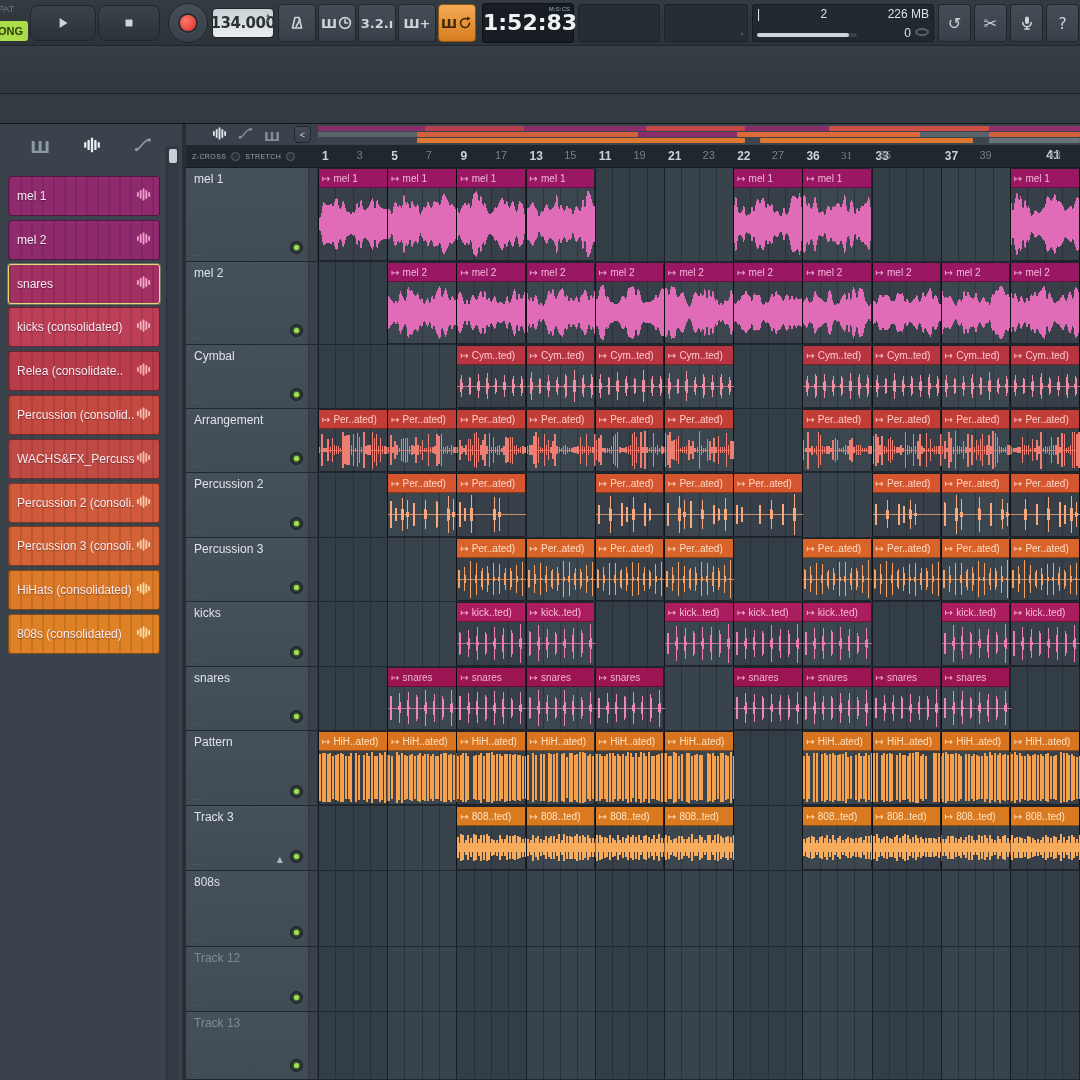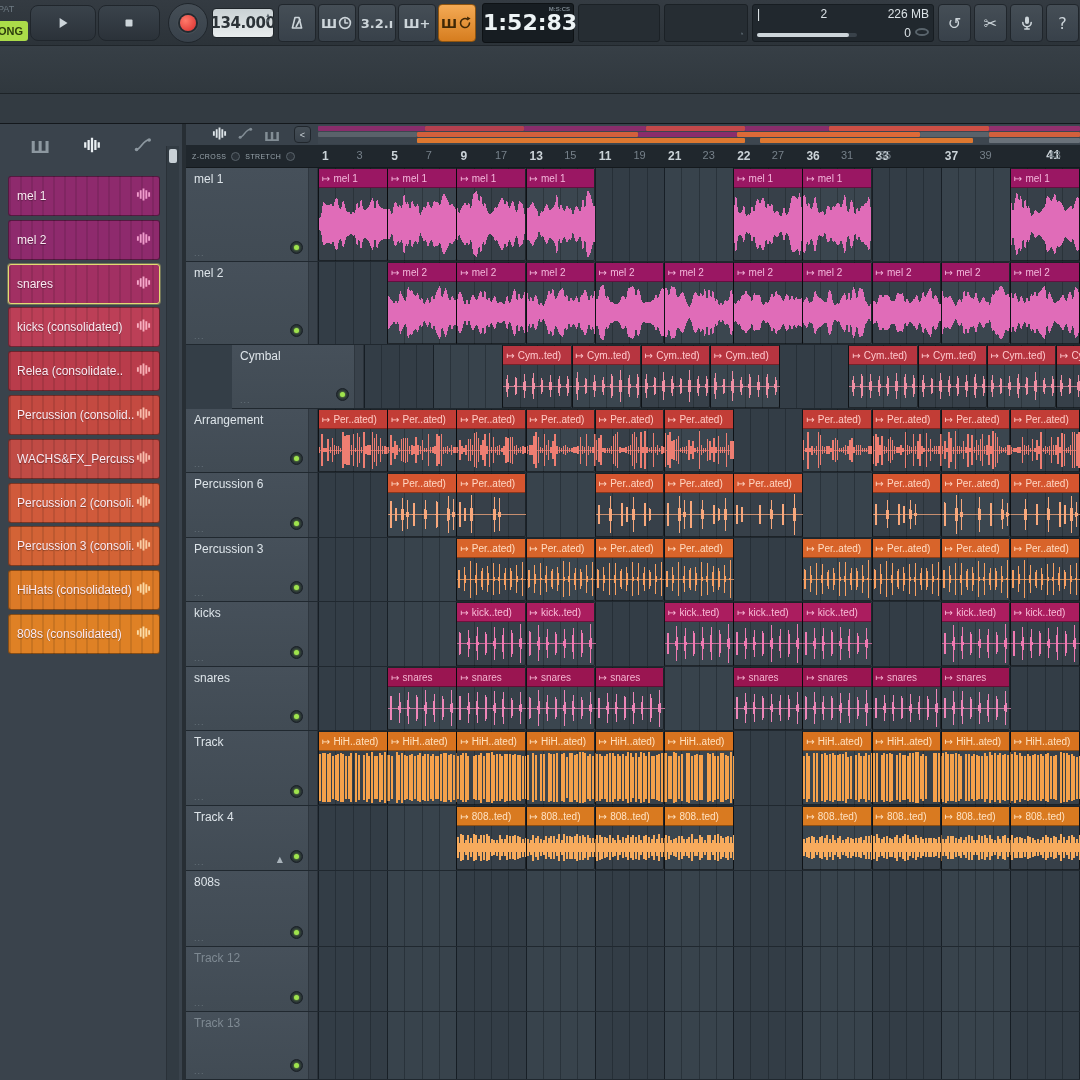--- a/index.html
+++ b/index.html
@@ -543,21 +543,21 @@
         <span class="rnum w" style="left: 309px;">17</span>
         <span class="rnum" style="left: 343.6px;">13</span>
         <span class="rnum w" style="left: 378.2px;">15</span>
         <span class="rnum" style="left: 412.8px;">11</span>
         <span class="rnum w" style="left: 447.4px;">19</span>
         <span class="rnum" style="left: 482px;">21</span>
         <span class="rnum w" style="left: 516.6px;">23</span>
         <span class="rnum" style="left: 551.2px;">22</span>
         <span class="rnum w" style="left: 585.8px;">27</span>
         <span class="rnum" style="left: 620.4px;">36</span>
-        <span class="rnum w" style="left: 655px;">31</span>
+        <span class="rnum w" style="left: 655px; font-family: Liberation Serif, serif;">31</span>
         <span class="rnum" style="left: 689.6px;">33</span>
         <span class="rnum w" style="left: 693px;">35</span>
         <span class="rnum" style="left: 758.8px;">37</span>
         <span class="rnum w" style="left: 793.4px;">39</span>
         <span class="rnum" style="left: 860px; font-family: Liberation Mono, monospace;">41</span>
         <span class="rnum w" style="left: 862.6px;">43</span>
       </div>
     <div id="ptracks">
         <div class="trow" style="height: 94px;">
           <div class="thead">
@@ -764,21 +764,21 @@
               </div>
               <div class="clipwave">
                 <svg width="69" height="59" viewBox="0 0 69 59" shape-rendering="crispEdges">
                   <polygon points="0,7.5 2,17.5 4,8.3 6,14.9 8,20.3 10,12.2 12,16.6 14,21.0 16,13.2 18,20.0 20,10.3 22,14.1 24,7.4 26,14.8 28,9.1 30,7.9 32,4.4 34,3.1 36,18.6 38,8.1 40,12.3 42,17.8 44,21.4 46,17.7 48,17.7 50,14.6 52,10.7 54,17.0 56,17.8 58,8.3 60,9.8 62,18.2 64,3.2 66,5.0 68,10.6 68,48.4 66,54.0 64,55.8 62,40.8 60,49.2 58,50.7 56,41.2 54,42.0 52,48.3 50,44.4 48,41.3 46,41.3 44,37.6 42,41.2 40,46.7 38,50.9 36,40.4 34,55.9 32,54.6 30,51.1 28,49.9 26,44.2 24,51.6 22,44.9 20,48.7 18,39.0 16,45.8 14,38.0 12,42.4 10,46.8 8,38.7 6,44.1 4,50.7 2,41.5 0,51.5" fill="#e06cb8"></polygon>
                 </svg>
               </div>
             </div>
             <div class="clip" style="left: 761.2px; width: 69.7px;"></div>
           </div>
         </div>
-        <div class="trow" style="height: 64px; margin-left: 46px;">
+        <div class="trow" style="height: 64px;">
           <div class="thead">
             <div class="tname">Cymbal</div>
             <div class="tdots">...</div>
             <div class="led">
               <i></i>
             </div>
             <div class="strip"></div>
           </div>
           <div class="tlane" style="background-image: repeating-linear-gradient(90deg, rgba(10, 16, 22, 0.55) 0px, rgba(10, 16, 22, 0.55) 1px, rgba(0, 0, 0, 0) 1px, rgba(0, 0, 0, 0) 69.2px), repeating-linear-gradient(90deg, rgba(17, 24, 30, 0.38) 0px, rgba(17, 24, 30, 0.38) 1px, rgba(0, 0, 0, 0) 1px, rgba(0, 0, 0, 0) 17.3px), repeating-linear-gradient(90deg, rgb(51, 61, 70) 0px, rgb(51, 61, 70) 69.2px, rgb(56, 67, 76) 69.2px, rgb(56, 67, 76) 138.4px);">
             <div class="clip" style="left: 138.4px; width: 69.7px;">
@@ -1382,21 +1382,21 @@
                   <rect x="63.0" y="2.0" width="1.4" height="36.0" fill="#ee7e72"></rect>
                   <rect x="65.1" y="3.9" width="1.4" height="32.2" fill="#ee7e72"></rect>
                   <rect x="67.2" y="2.0" width="1.4" height="36.0" fill="#ee7e72"></rect>
                 </svg>
               </div>
             </div>
           </div>
         </div>
         <div class="trow" style="height: 65px;">
           <div class="thead">
-            <div class="tname">Percussion 6</div>
+            <div class="tname">Percussion 2</div>
             <div class="tdots">...</div>
             <div class="led">
               <i></i>
             </div>
             <div class="strip"></div>
           </div>
           <div class="tlane" style="background-image: repeating-linear-gradient(90deg, rgba(10, 16, 22, 0.55) 0px, rgba(10, 16, 22, 0.55) 1px, rgba(0, 0, 0, 0) 1px, rgba(0, 0, 0, 0) 69.2px), repeating-linear-gradient(90deg, rgba(17, 24, 30, 0.38) 0px, rgba(17, 24, 30, 0.38) 1px, rgba(0, 0, 0, 0) 1px, rgba(0, 0, 0, 0) 17.3px), repeating-linear-gradient(90deg, rgb(51, 61, 70) 0px, rgb(51, 61, 70) 69.2px, rgb(56, 67, 76) 69.2px, rgb(56, 67, 76) 138.4px);">
             <div class="clip" style="left: 69.2px; width: 69.7px;">
               <div class="cliphead" style="background:#d5552f;color:#ffd6c2">
                 <span class="pfx">↦</span>
@@ -2042,21 +2042,21 @@
                   <polygon points="44.95,20 46.25,1.91500630211085 47.55,20 46.25,38.084993697889146" fill="#ee86b8"></polygon>
                   <polygon points="53.6,20 54.9,3.4135383170098095 56.199999999999996,20 54.9,36.58646168299019" fill="#ee86b8"></polygon>
                   <polygon points="62.25,20 63.55,2.844366318918766 64.85,20 63.55,37.155633681081234" fill="#ee86b8"></polygon>
                 </svg>
               </div>
             </div>
           </div>
         </div>
         <div class="trow" style="height: 75px;">
           <div class="thead">
-            <div class="tname">Track</div>
+            <div class="tname">Pattern</div>
             <div class="tdots">...</div>
             <div class="led">
               <i></i>
             </div>
             <div class="strip"></div>
           </div>
           <div class="tlane" style="background-image: repeating-linear-gradient(90deg, rgba(10, 16, 22, 0.55) 0px, rgba(10, 16, 22, 0.55) 1px, rgba(0, 0, 0, 0) 1px, rgba(0, 0, 0, 0) 69.2px), repeating-linear-gradient(90deg, rgba(17, 24, 30, 0.38) 0px, rgba(17, 24, 30, 0.38) 1px, rgba(0, 0, 0, 0) 1px, rgba(0, 0, 0, 0) 17.3px), repeating-linear-gradient(90deg, rgb(51, 61, 70) 0px, rgb(51, 61, 70) 69.2px, rgb(56, 67, 76) 69.2px, rgb(56, 67, 76) 138.4px);">
             <div class="clip" style="left: 0px; width: 69.7px;">
               <div class="cliphead" style="background:#d8731f;color:#ffe0bd">
                 <span class="pfx">↦</span>
@@ -2405,21 +2405,21 @@
                   <rect x="62.4" y="3.6" width="2" height="43.9" fill="#f5a14b"></rect>
                   <rect x="65.0" y="4.5" width="2" height="42.0" fill="#f5a14b"></rect>
                   <rect x="67.6" y="4.1" width="2" height="42.8" fill="#f5a14b"></rect>
                 </svg>
               </div>
             </div>
           </div>
         </div>
         <div class="trow" style="height: 65px;">
           <div class="thead">
-            <div class="tname">Track 4</div>
+            <div class="tname">Track 3</div>
             <div class="tdots">...</div>
             <div class="tgrip glyph">▲</div>
             <div class="led">
               <i></i>
             </div>
             <div class="strip"></div>
           </div>
           <div class="tlane" style="background-image: repeating-linear-gradient(90deg, rgba(10, 16, 22, 0.55) 0px, rgba(10, 16, 22, 0.55) 1px, rgba(0, 0, 0, 0) 1px, rgba(0, 0, 0, 0) 69.2px), repeating-linear-gradient(90deg, rgba(17, 24, 30, 0.38) 0px, rgba(17, 24, 30, 0.38) 1px, rgba(0, 0, 0, 0) 1px, rgba(0, 0, 0, 0) 17.3px), repeating-linear-gradient(90deg, rgb(51, 61, 70) 0px, rgb(51, 61, 70) 69.2px, rgb(56, 67, 76) 69.2px, rgb(56, 67, 76) 138.4px);">
             <div class="clip" style="left: 138.4px; width: 69.7px;">
               <div class="cliphead" style="background:#d97a20;color:#ffe2c2">

